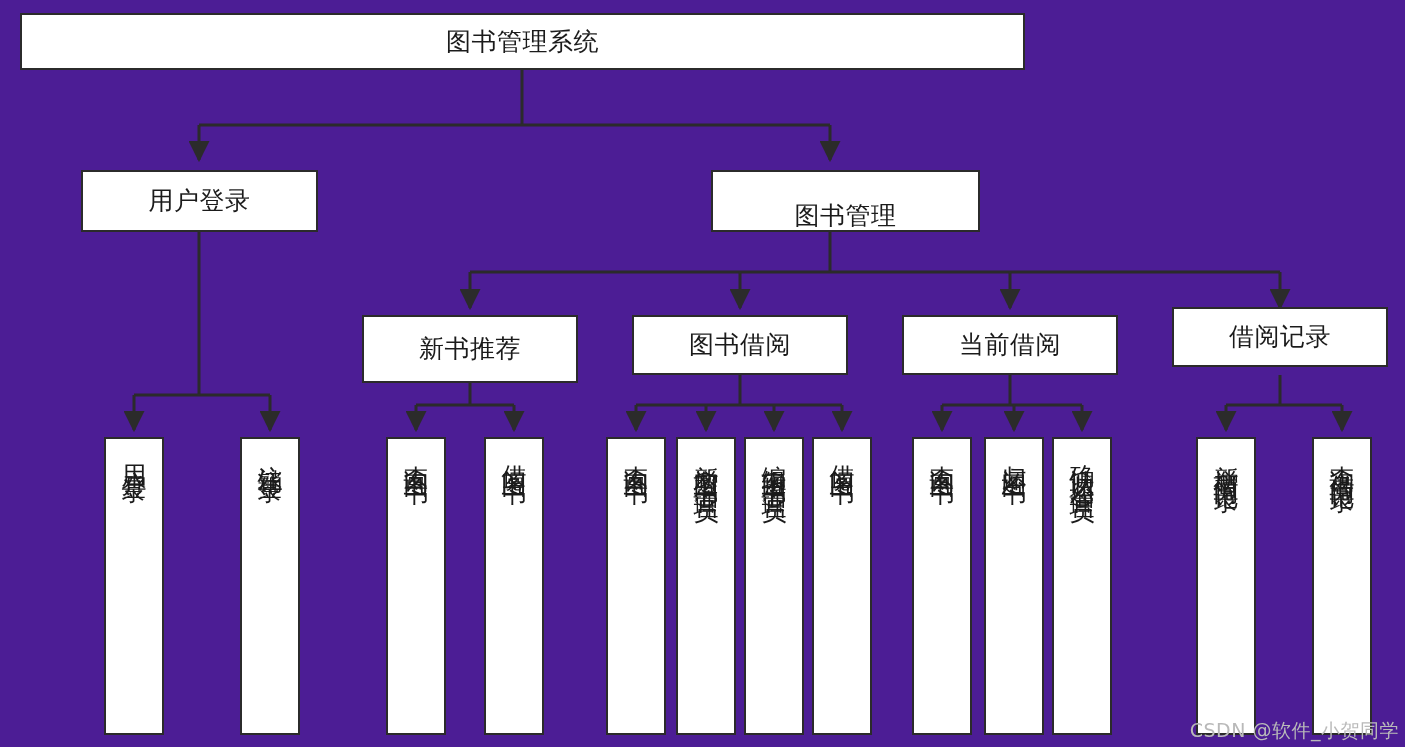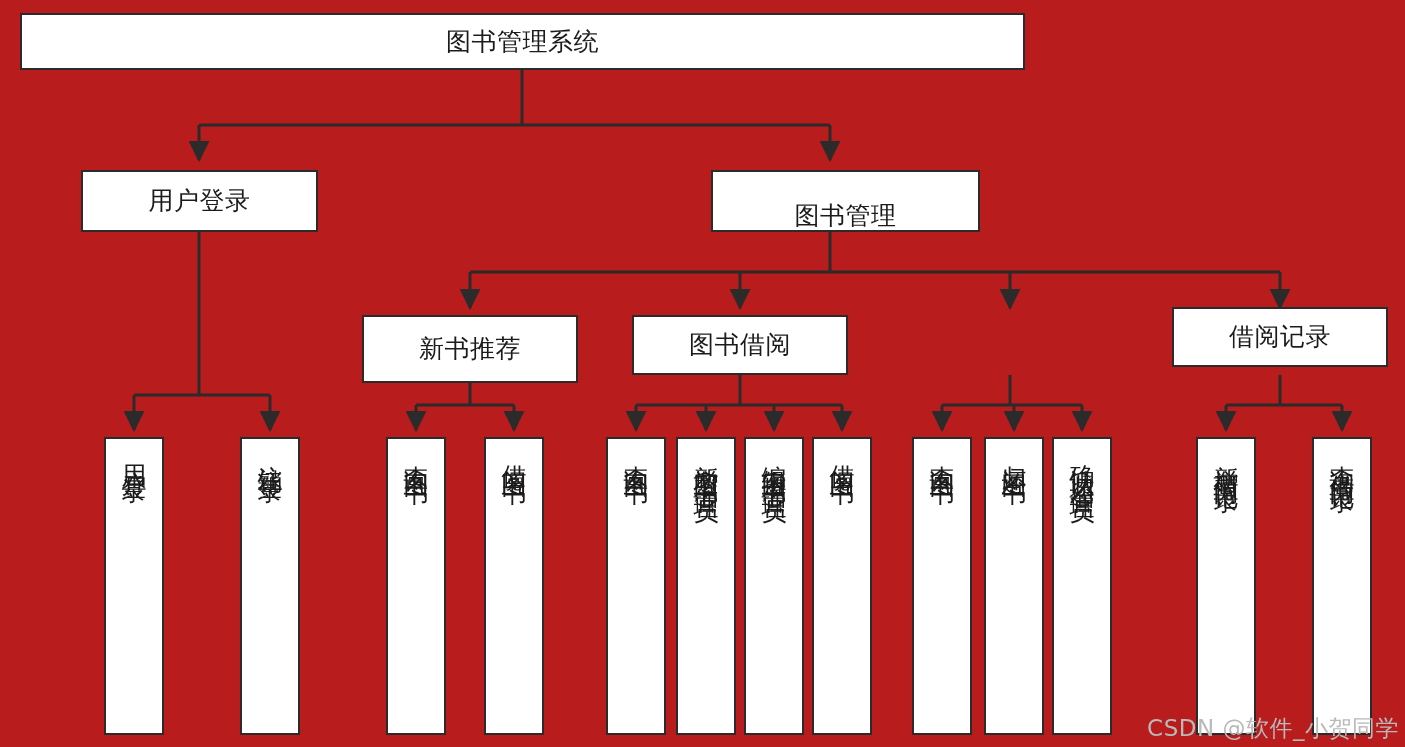--- a/index.html
+++ b/index.html
@@ -8,21 +8,21 @@
     padding: 0;
     background: #ffffff;
   }
   body {
     font-family: "DejaVu Sans", "Liberation Sans", sans-serif;
   }
   #canvas {
     position: relative;
     width: 1405px;
     height: 747px;
-    background: #b91c1c;
+    background: #4c1d95;
     overflow: hidden;
   }
   svg.edges {
     position: absolute;
     left: 0;
     top: 0;
     width: 1405px;
     height: 747px;
     pointer-events: none;
   }
@@ -61,21 +61,21 @@
     text-orientation: upright;
     font-size: 25px;
     letter-spacing: 5px;
     line-height: 1;
     max-height: 286px;
   }
   .watermark {
     position: absolute;
     right: 6px;
     bottom: 3px;
-    font-size: 23px;
+    font-size: 19px;
     color: #b9b9b9;
     letter-spacing: 0.5px;
     z-index: 5;
     white-space: pre;
     text-align: center;
   }
 </style>
 </head>
 <body>
 
@@ -141,20 +141,23 @@
   <div class="node horiz" style="left:711px;top:170px;width:269px;height:62px;align-items:flex-end;">
     <span class="lbl">图书管理</span>
   </div>
 
   <div class="node horiz" style="left:362px;top:315px;width:216px;height:68px;">
     <span class="lbl">新书推荐</span>
   </div>
   <div class="node horiz" style="left:632px;top:315px;width:216px;height:60px;">
     <span class="lbl">图书借阅</span>
   </div>
+  <div class="node horiz" style="left:902px;top:315px;width:216px;height:60px;">
+    <span class="lbl">当前借阅</span>
+  </div>
   <div class="node horiz" style="left:1172px;top:307px;width:216px;height:60px;">
     <span class="lbl">借阅记录</span>
   </div>
 
   <div class="node vert" style="left:104px;top:437px;width:60px;height:298px;">
     <span class="lbl">用户登录</span>
   </div>
   <div class="node vert" style="left:240px;top:437px;width:60px;height:298px;">
     <span class="lbl">注销登录</span>
   </div>

